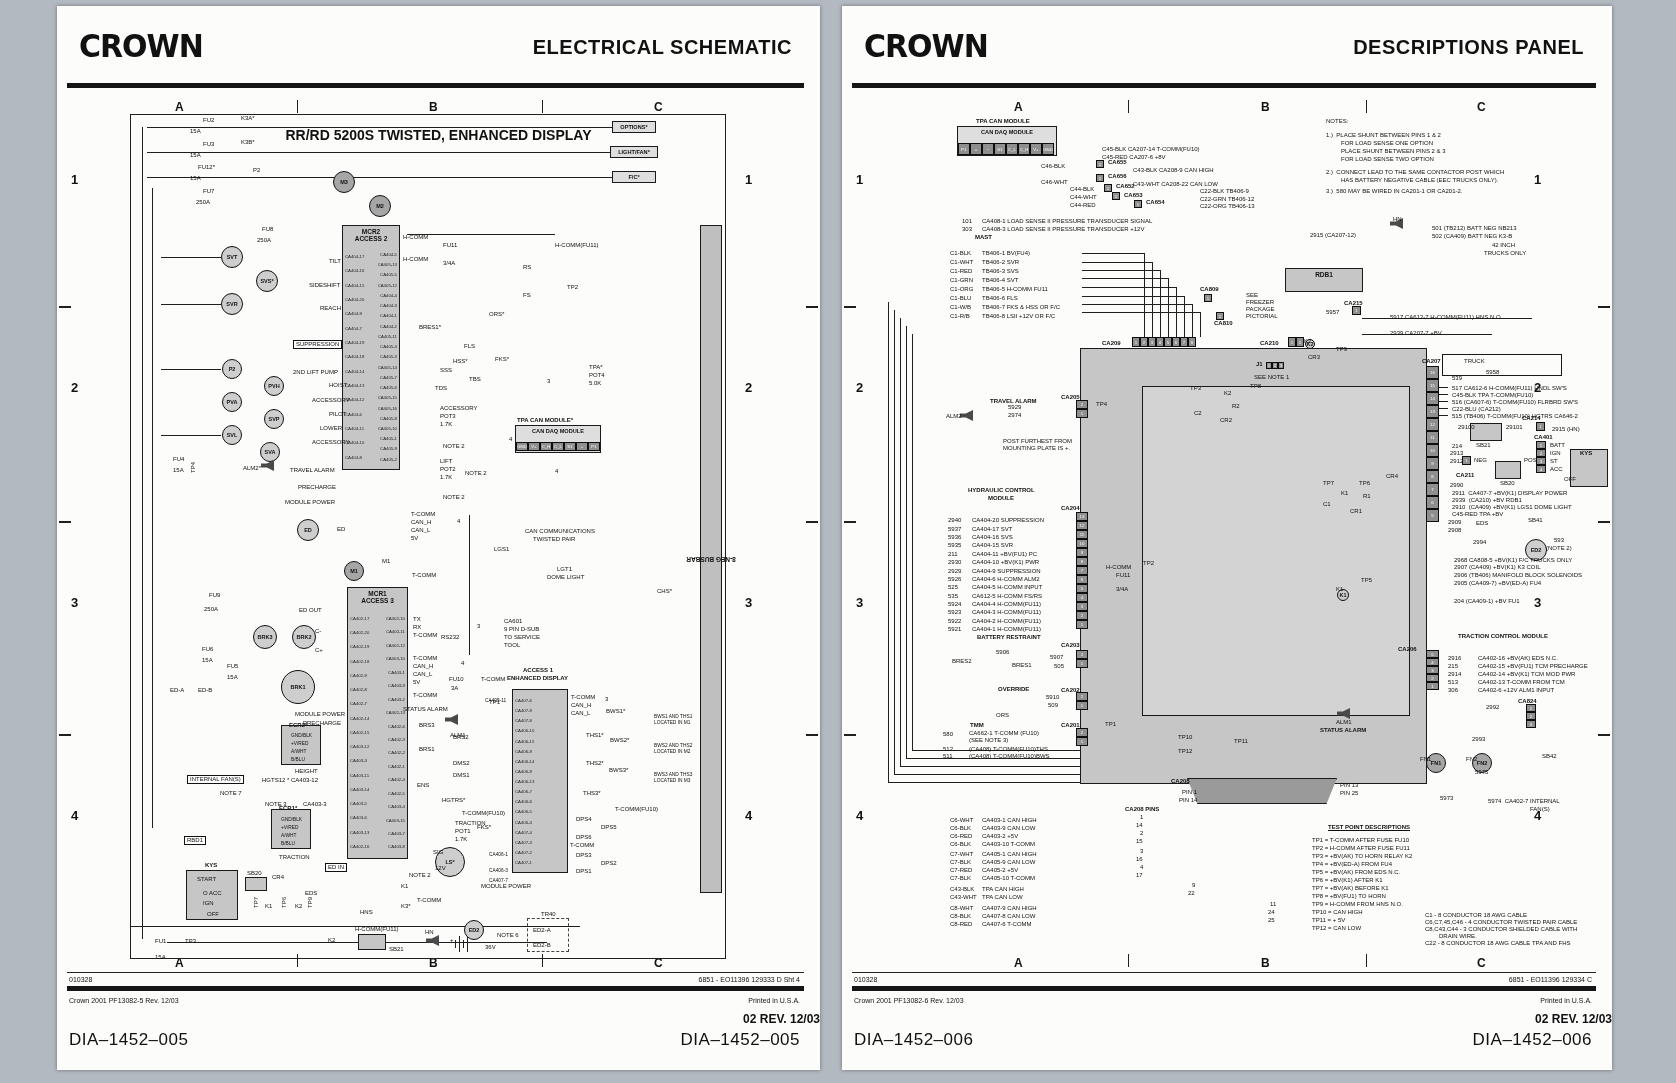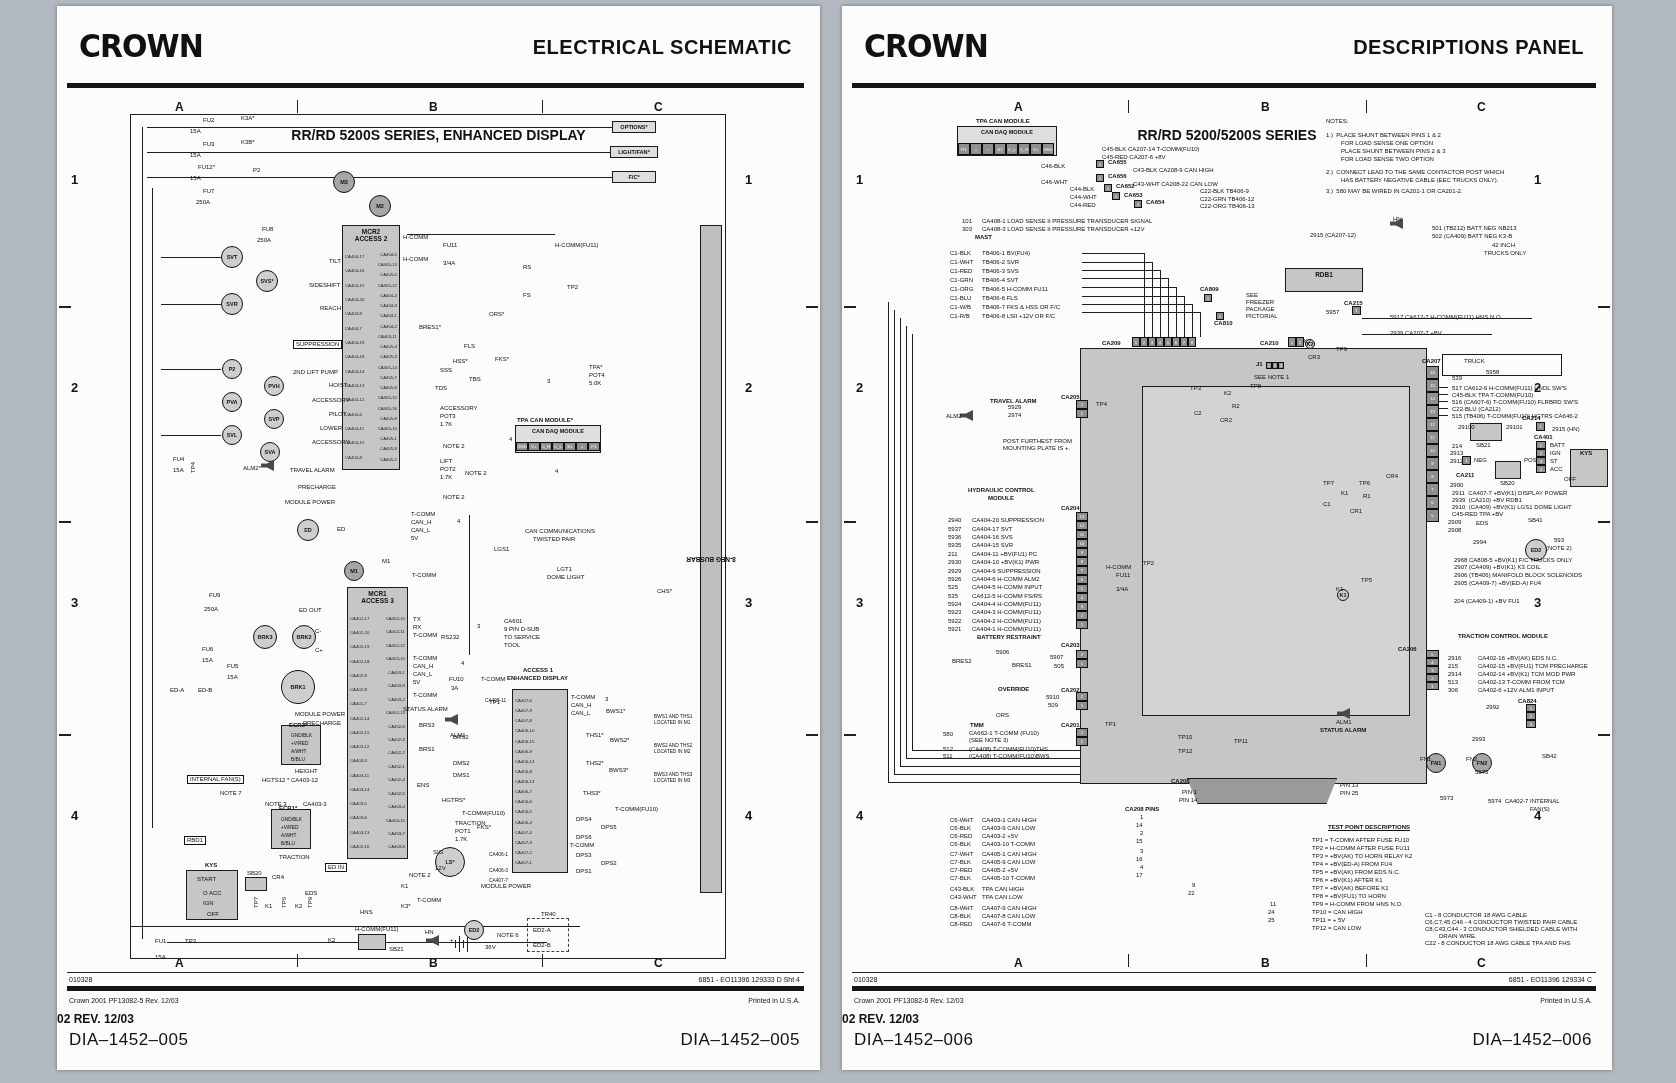--- a/index.html
+++ b/index.html
@@ -11,21 +11,21 @@
   .hdr-title{position:absolute;right:28px;top:30px;font-size:20px;font-weight:800;letter-spacing:.5px;}
   .rule{position:absolute;left:10px;right:16px;top:77px;height:5px;background:#151515;}
   .subtitle{position:absolute;left:0;right:0;top:121px;text-align:center;font-size:14px;font-weight:800;}
   .schem{position:absolute;left:0;top:0;width:100%;height:100%;}
   .thin{position:absolute;left:10px;right:16px;top:966px;height:1px;background:#222;}
   .code-l{position:absolute;left:12px;top:970px;font-size:7px;}
   .code-r{position:absolute;right:20px;top:970px;font-size:7px;}
   .bar2{position:absolute;left:10px;right:16px;top:980px;height:5px;background:#151515;}
   .copy{position:absolute;left:12px;top:991px;font-size:7px;}
   .printed{position:absolute;right:20px;top:991px;font-size:7px;}
-  .rev{position:absolute;left:0;right:0;top:1006px;text-align:left;font-size:12px;font-weight:800;}
+  .rev{position:absolute;left:0;right:0;top:1006px;text-align:right;font-size:12px;font-weight:800;}
   .doc-l{position:absolute;left:12px;top:1024px;font-size:17px;letter-spacing:.5px;}
   .doc-r{position:absolute;right:20px;top:1024px;font-size:17px;letter-spacing:.5px;}
   .gl{position:absolute;font-size:12px;font-weight:800;}
   .rn{position:absolute;font-size:13px;font-weight:800;}
   .lbl{position:absolute;font-size:6px;line-height:1.12;white-space:pre;color:#101010;}
   .lbl.s{font-size:4.8px;}
   .lbl.b{font-weight:700;}
   .lbl.v{writing-mode:vertical-rl;transform:rotate(180deg);}
   .lbl.x{border:1px solid #111;padding:0 2px;background:#fff;}
   .lbl.u{text-decoration:underline;font-weight:700;}
@@ -466,21 +466,21 @@
         <div class="lbl" style="left: 484px; top: 905px;">TR40</div>
         <div class="lbl" style="left: 476px; top: 921px;">ED2-A</div>
         <div class="lbl" style="left: 476px; top: 936px;">ED2-B</div>
         <div class="lbl" style="left: 98px; top: 932px;">FU1</div>
         <div class="lbl" style="left: 98px; top: 948px;">15A</div>
         <div class="lbl" style="left: 128px; top: 932px;">TP3</div>
       </div>
     <div class="brand">CROWN</div>
     <div class="hdr-title">ELECTRICAL SCHEMATIC</div>
     <div class="rule"></div>
-    <div class="subtitle">RR/RD 5200S SERIES, ENHANCED DISPLAY</div>
+    <div class="subtitle">RR/RD 5200S TWISTED, ENHANCED DISPLAY</div>
     <div class="thin"></div>
     <div class="code-l">010328</div>
     <div class="code-r">6851 - EO11396   129333 D Sht 4</div>
     <div class="bar2"></div>
     <div class="copy">Crown 2001 PF13082-5 Rev. 12/03</div>
     <div class="printed">Printed in U.S.A.</div>
     <div class="rev">02 REV. 12/03</div>
     <div class="doc-l">DIA–1452–005</div>
     <div class="doc-r">DIA–1452–005</div>
   </div>
@@ -980,21 +980,20 @@
         <div class="lbl" style="left: 470px; top: 919px;">TP12 = CAN LOW</div>
         <div class="lbl" style="left: 583px; top: 906px;">C1 - 8 CONDUCTOR 18 AWG CABLE</div>
         <div class="lbl" style="left: 583px; top: 913px;">C6,C7,45,C46 - 4 CONDUCTOR TWISTED PAIR CABLE</div>
         <div class="lbl" style="left: 583px; top: 920px;">C8,C43,C44 - 3 CONDUCTOR SHIELDED CABLE WITH</div>
         <div class="lbl" style="left: 597px; top: 927px;">DRAIN WIRE.</div>
         <div class="lbl" style="left: 583px; top: 934px;">C22 - 8 CONDUCTOR 18 AWG CABLE TPA AND FHS</div>
       </div>
     <div class="brand">CROWN</div>
     <div class="hdr-title">DESCRIPTIONS PANEL</div>
     <div class="rule"></div>
-    <div class="subtitle">RR/RD 5200/5200S SERIES</div>
     <div class="thin"></div>
     <div class="code-l">010328</div>
     <div class="code-r">6851 - EO11396   129334 C</div>
     <div class="bar2"></div>
     <div class="copy">Crown 2001 PF13082-6 Rev. 12/03</div>
     <div class="printed">Printed in U.S.A.</div>
     <div class="rev">02 REV. 12/03</div>
     <div class="doc-l">DIA–1452–006</div>
     <div class="doc-r">DIA–1452–006</div>
   </div>

